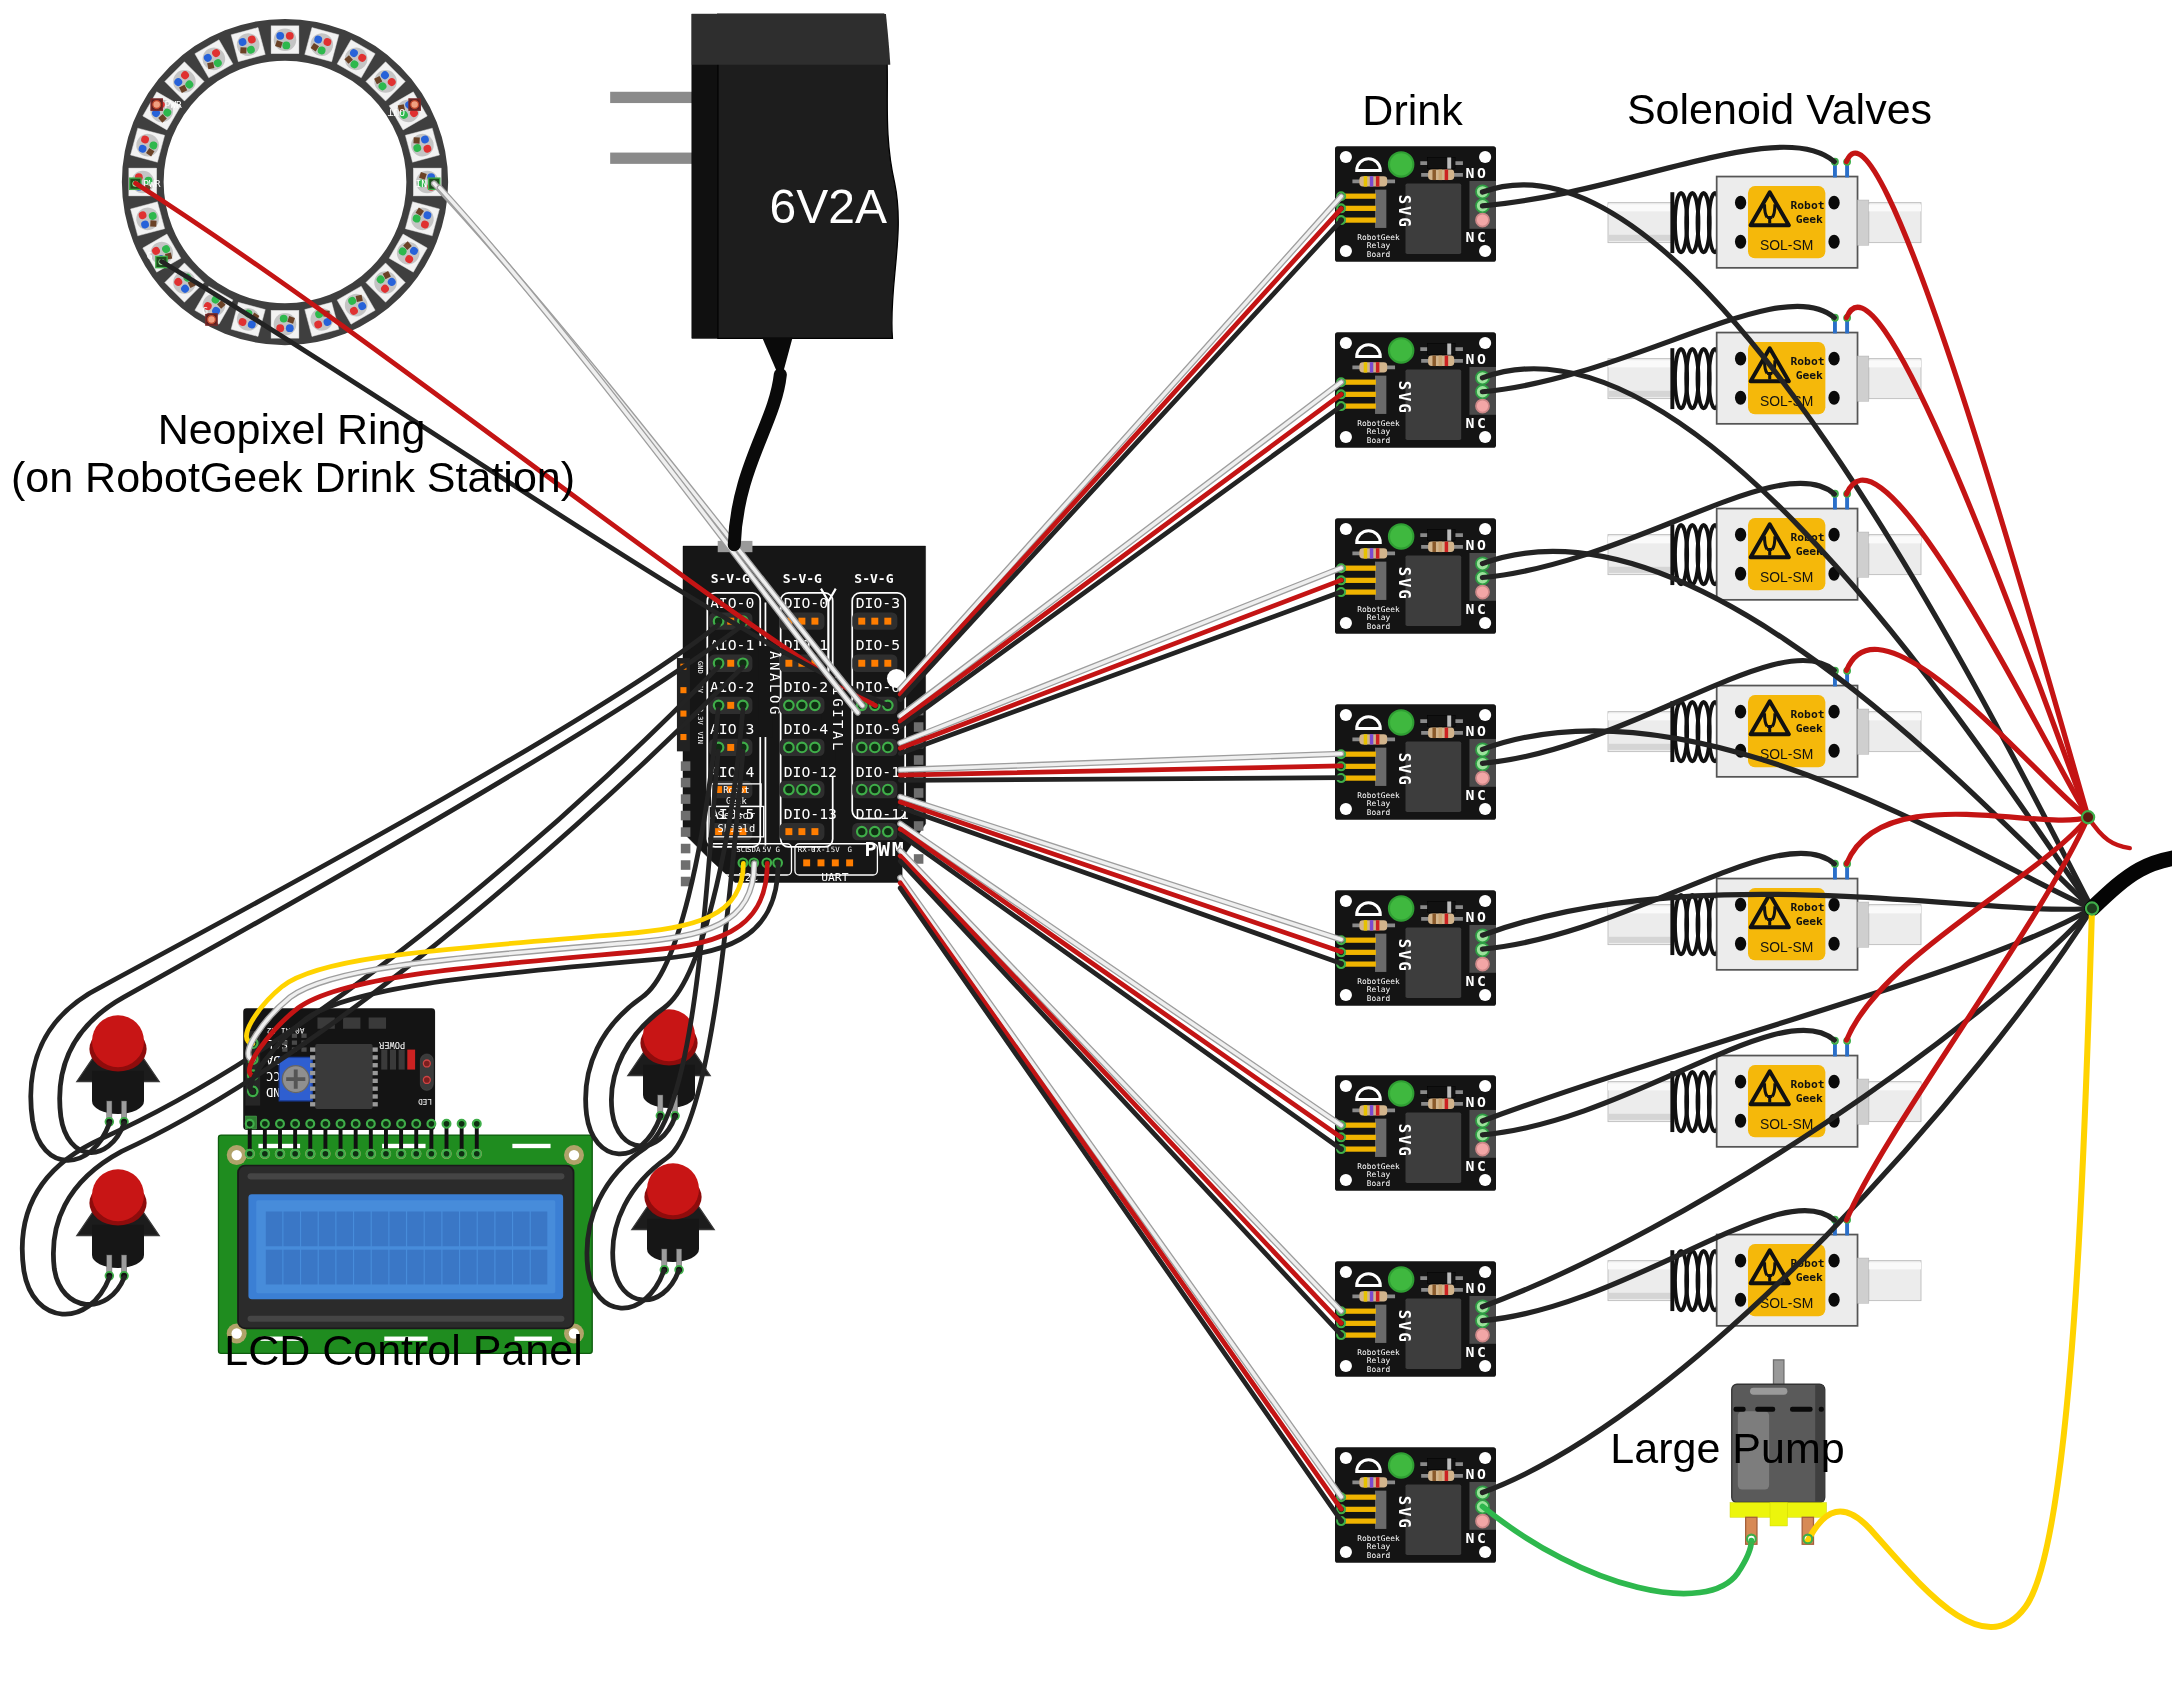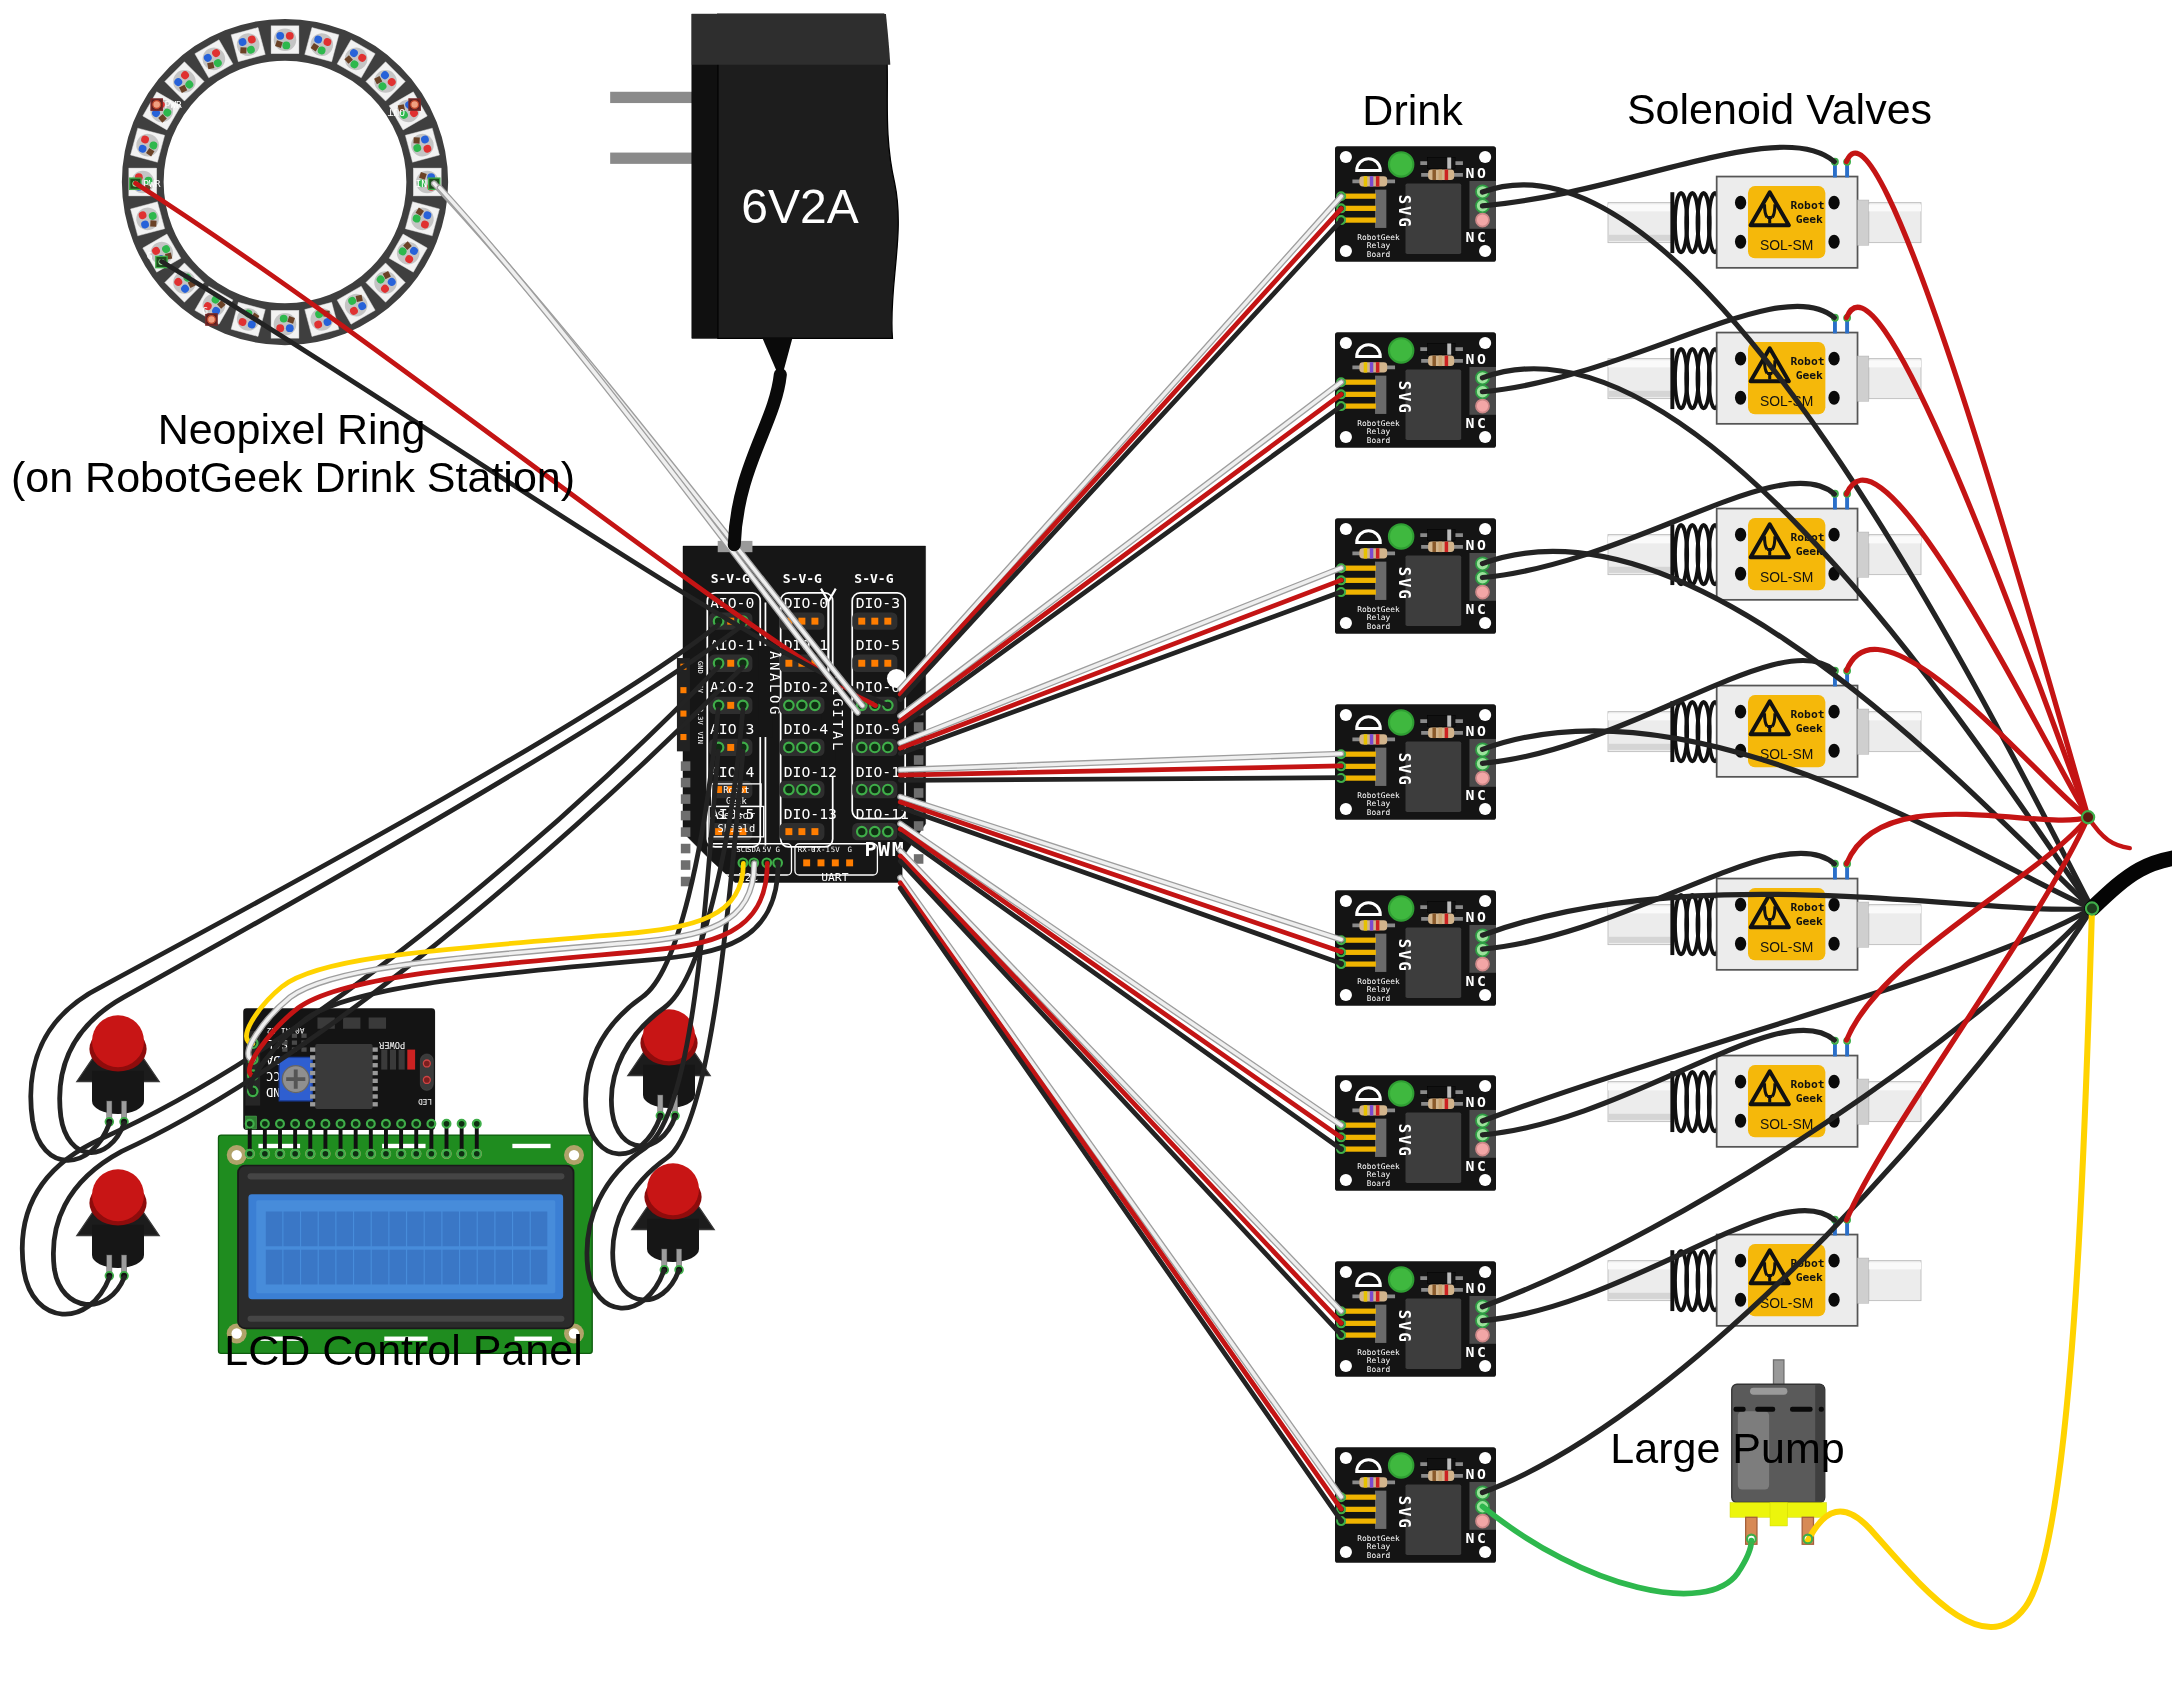--- a/index.html
+++ b/index.html
@@ -3,21 +3,21 @@
 <meta charset="utf-8">
 <style>
   html,body{margin:0;padding:0;background:#fff;}
   #root{position:relative;width:2659px;height:1701px;background:#fff;overflow:hidden;
         font-family:"Liberation Sans",sans-serif;}
   #components,#labels{position:absolute;left:0;top:0;width:100%;height:100%;}
   #wire-layer{position:absolute;left:0;top:0;z-index:5;pointer-events:none;}
   #components{z-index:2;}
   #labels{z-index:8;pointer-events:none;}
   .label{position:absolute;color:#000;font-size:43px;line-height:1.1;text-align:center;white-space:nowrap;}
-  .devlabel{position:absolute;color:#fff;font-size:48px;text-align:center;white-space:nowrap;}
+  .devlabel{position:absolute;color:#fff;font-size:48px;text-align:right;white-space:nowrap;}
   svg{overflow:visible;}
 </style>
 </head>
 <body>
 
 <div id="root">
   <div id="components">
       <svg width="161" height="116" viewBox="0 0 370 266" style="position: absolute; left: 1335px; top: 146px; overflow: visible;">
         <rect x="0" y="0" width="370" height="266" rx="6" fill="#141414"></rect>
         <circle cx="25" cy="25" r="14" fill="#fff"></circle>

